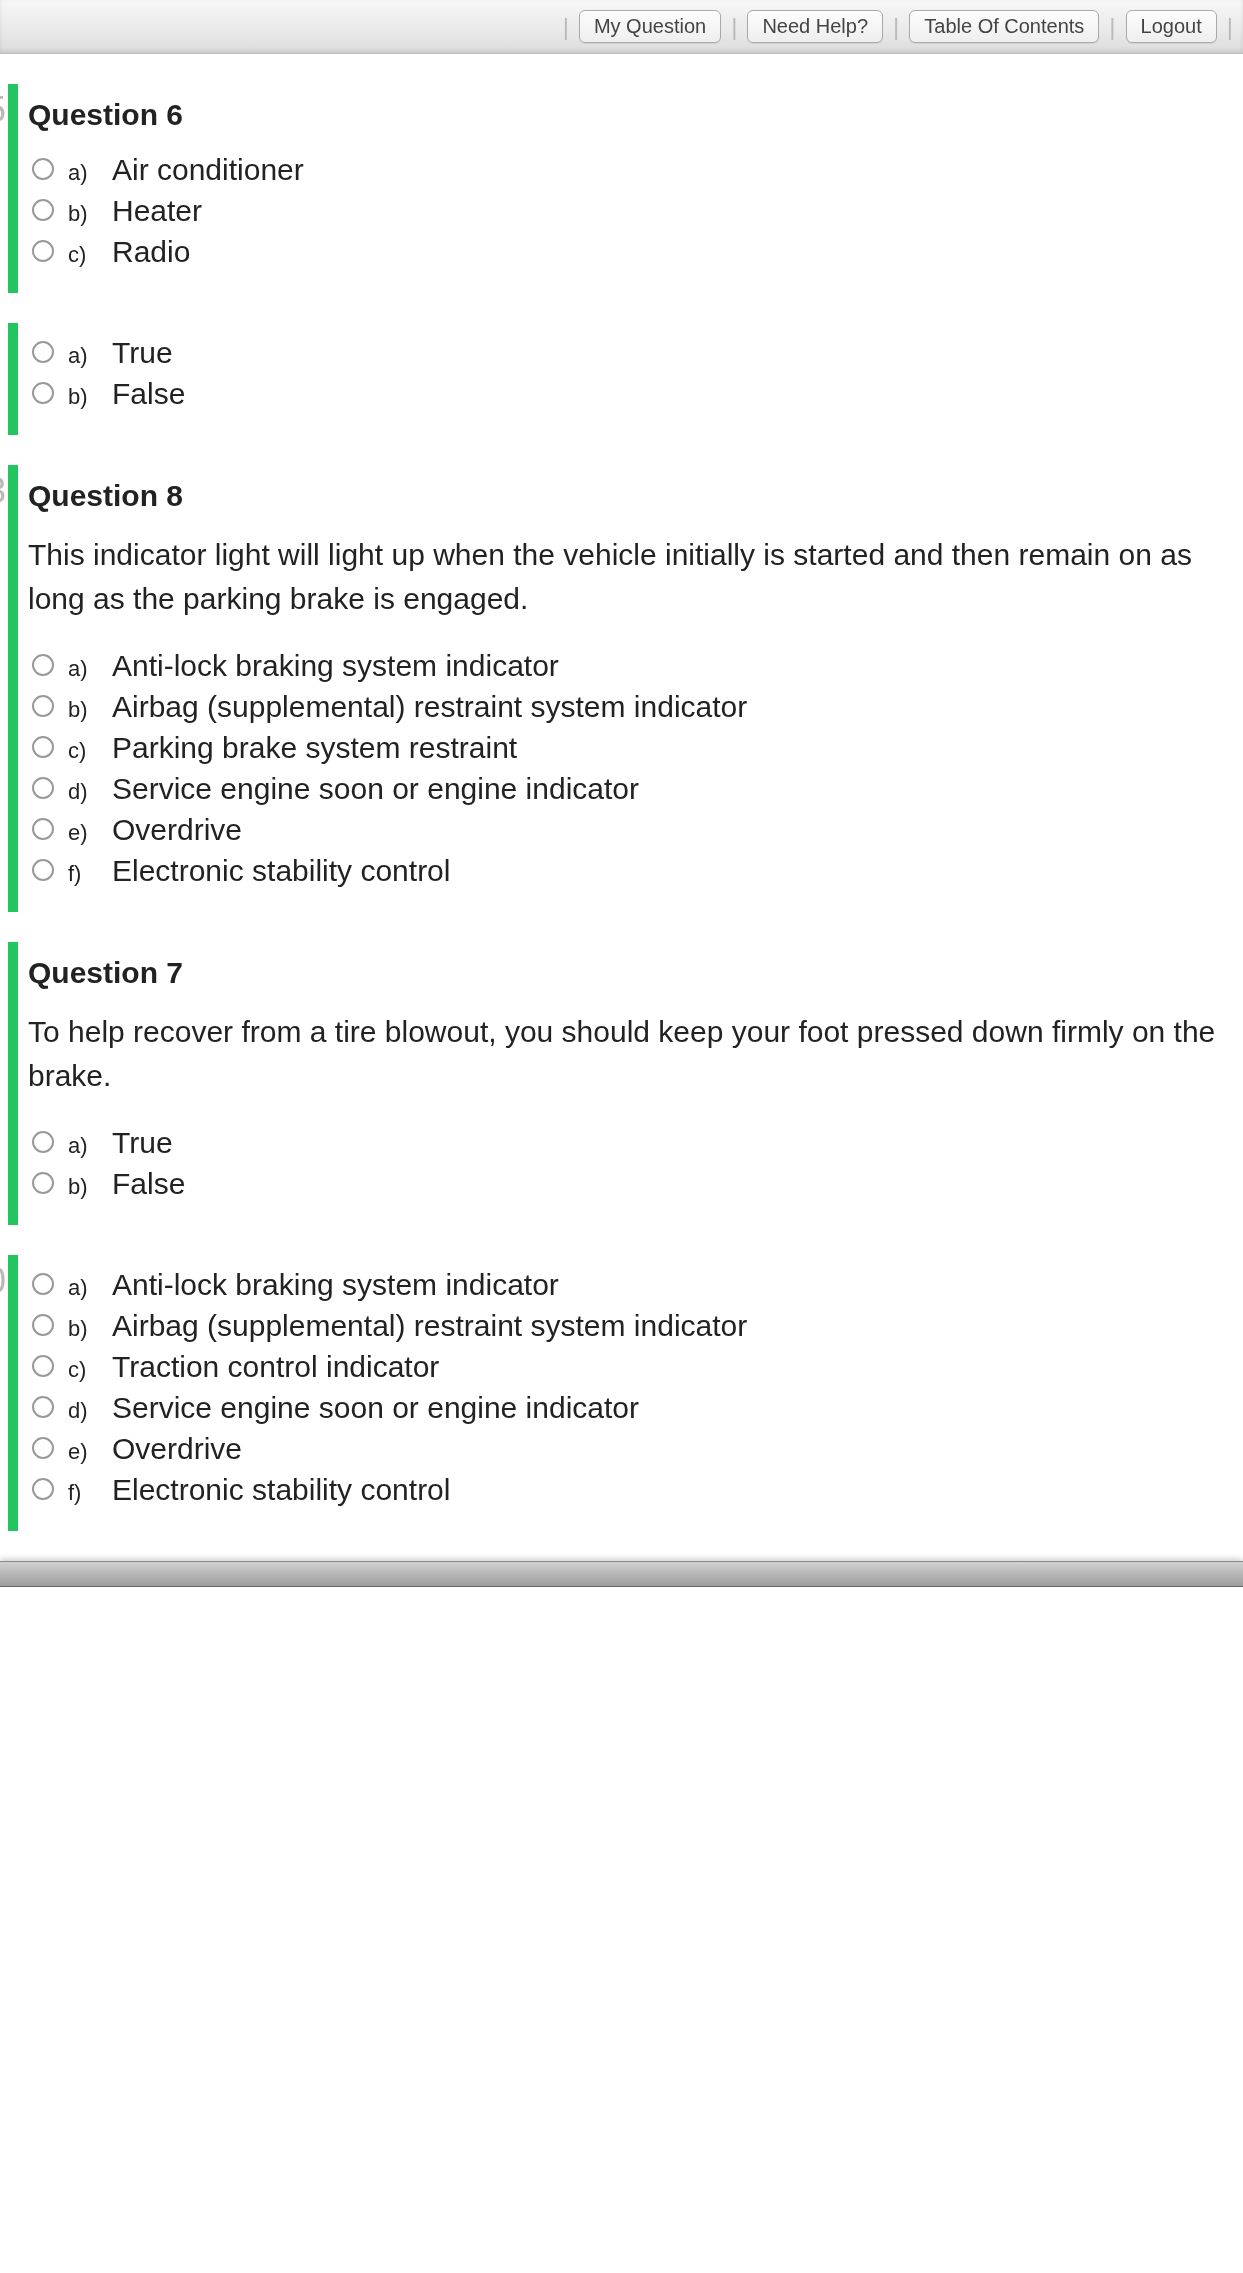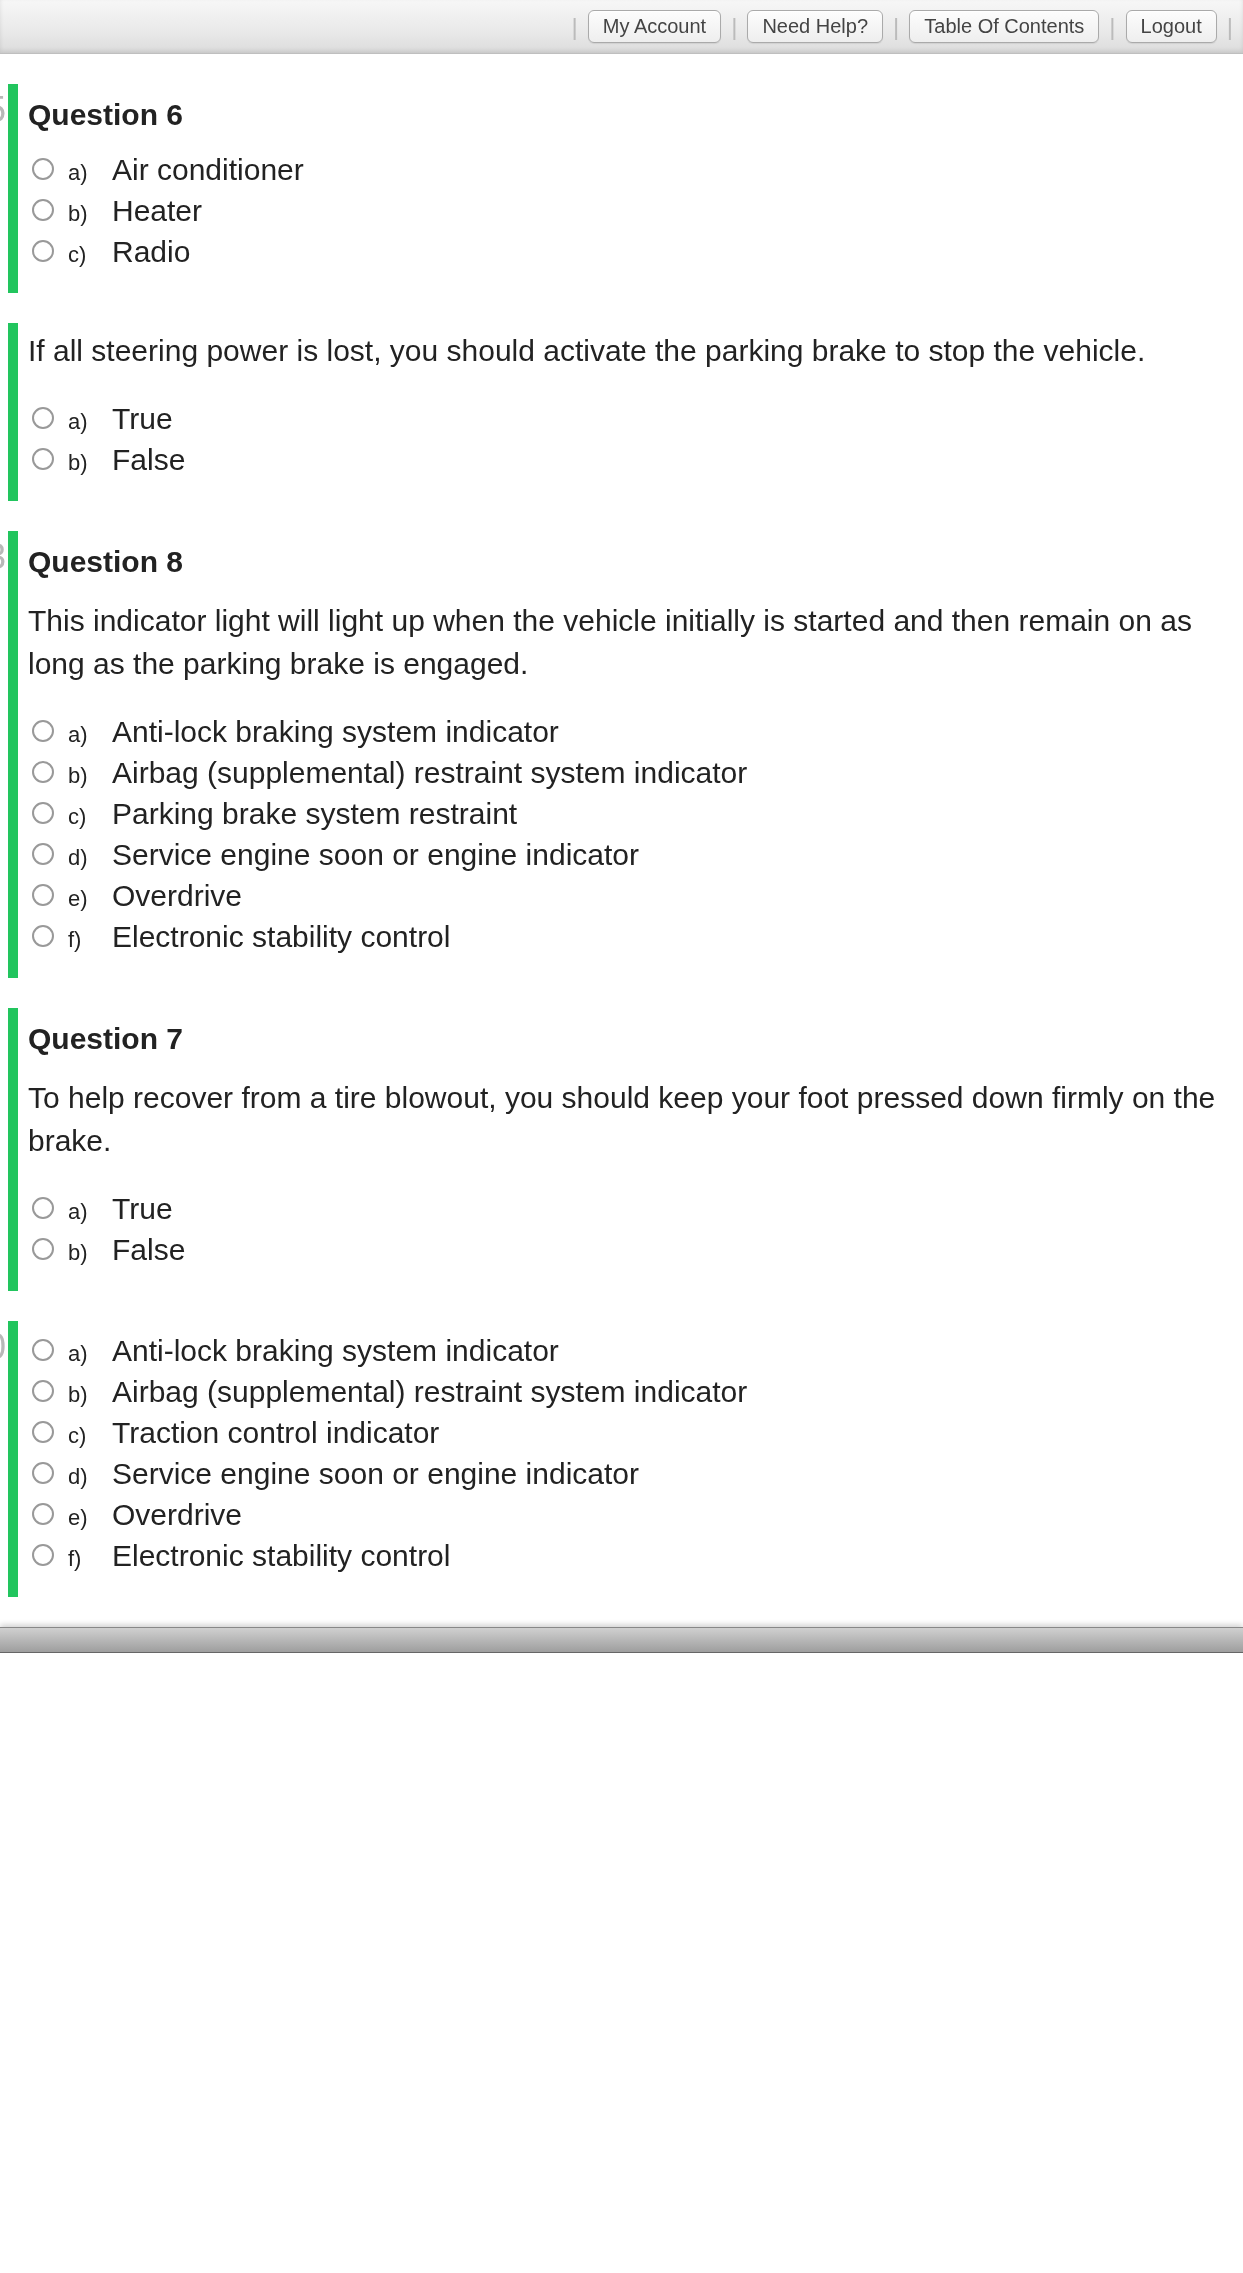--- a/index.html
+++ b/index.html
@@ -104,21 +104,21 @@
     border-top: 1px solid #888;
     border-bottom: 1px solid #666;
     box-shadow: 0 -2px 6px rgba(0,0,0,0.2);
   }
 </style>
 </head>
 <body>
 
 <div class="toolbar">
   <span class="tb-sep">|</span>
-  <span class="tb-btn">My Account</span>
+  <span class="tb-btn">My Question</span>
   <span class="tb-sep">|</span>
   <span class="tb-btn">Need Help?</span>
   <span class="tb-sep">|</span>
   <span class="tb-btn">Table Of Contents</span>
   <span class="tb-sep">|</span>
   <span class="tb-btn">Logout</span>
   <span class="tb-sep">|</span>
 </div>
 
 <div id="questions-root">
@@ -140,21 +140,20 @@
           <div class="opt-row">
             <span class="radio"></span>
             <span class="opt-letter">c)</span>
             <span class="opt-text">Radio</span>
           </div>
         </div>
       </div>
     </div>
     <div class="qwrap">
       <div class="qcard">
-        <div class="qtext">If all steering power is lost, you should activate the parking brake to stop the vehicle.</div>
         <div class="opts">
           <div class="opt-row">
             <span class="radio"></span>
             <span class="opt-letter">a)</span>
             <span class="opt-text">True</span>
           </div>
           <div class="opt-row">
             <span class="radio"></span>
             <span class="opt-letter">b)</span>
             <span class="opt-text">False</span>

